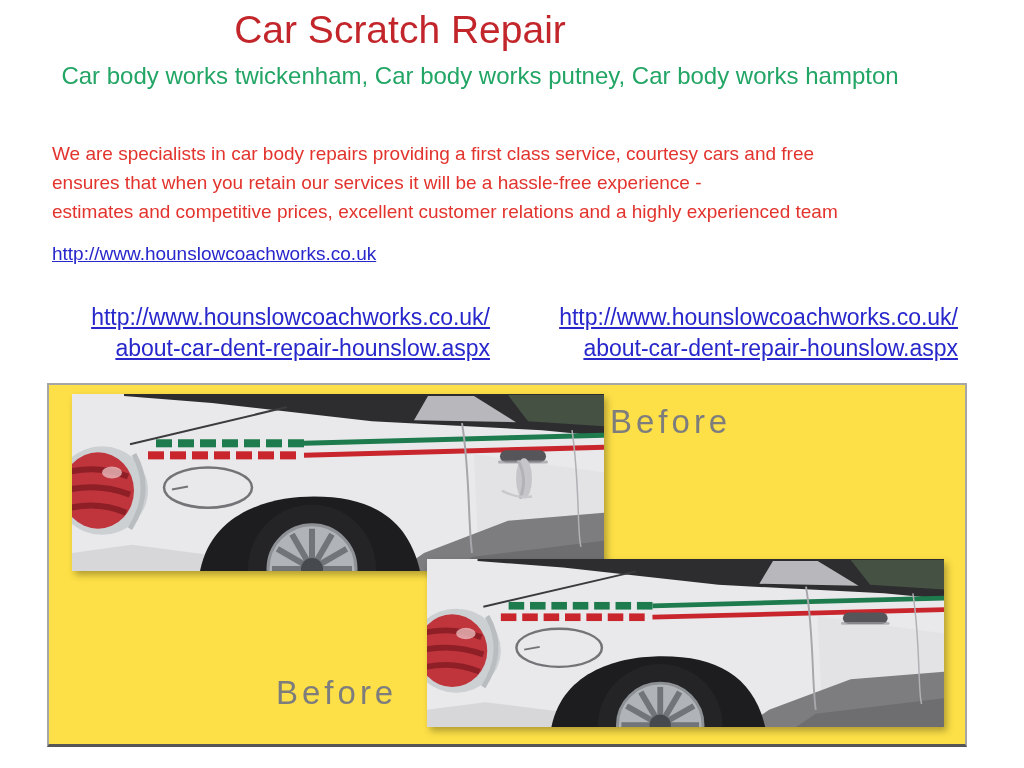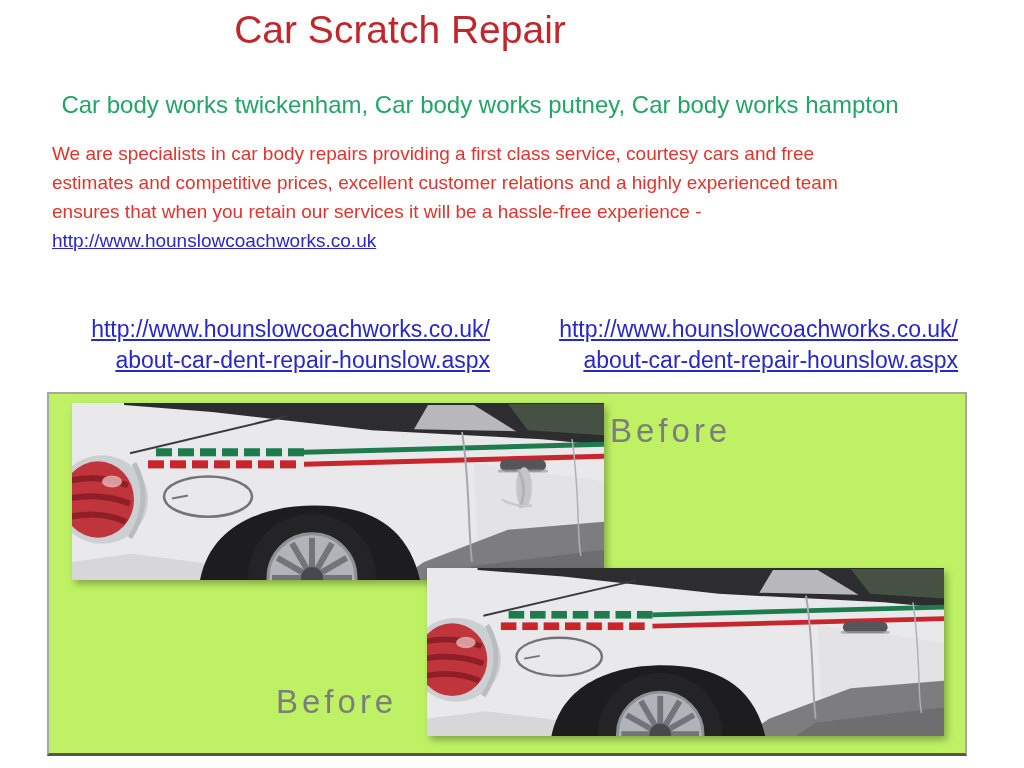--- a/index.html
+++ b/index.html
@@ -6,38 +6,38 @@
   .slide{
     position:relative;width:1024px;height:768px;overflow:hidden;background:#ffffff;
     font-family:Liberation Sans, sans-serif;
     padding-left:24px;
   }
   .title{
     position:absolute;left:0;top:6px;width:800px;text-align:center;
     font-size:39px;line-height:48px;font-weight:400;color:var(--title_red,#c2262b);
   }
   .subtitle{
-    position:absolute;left:0;top:89px;width:960px;text-align:center;
+    position:absolute;left:0;top:60px;width:960px;text-align:center;
     font-size:24px;line-height:32px;color:var(--subtitle_green,#22a565);
   }
   .intro{
     position:absolute;left:52px;top:139px;width:910px;
     font-size:19px;line-height:29px;color:var(--body_red,#e2332d);
   }
   .intro .iline{white-space:nowrap;}
-  a.url{display:block;color:var(--link_blue,#2727cc);text-decoration:underline;cursor:pointer;}
+  a.url{display:block;color:var(--link_blue,#2727cc);text-decoration:underline;cursor:pointer;margin-top:13px;}
   .linkcol{
     position:absolute;top:302px;display:block;text-align:right;
-    font-size:23px;line-height:31px;color:var(--link_blue,#2727cc);text-decoration:underline;cursor:pointer;margin-top:12px;
+    font-size:23px;line-height:31px;color:var(--link_blue,#2727cc);text-decoration:underline;cursor:pointer;
   }
   .linkcol span{display:block;}
   .linkcol.left{left:58px;width:432px;}
   .linkcol.right{left:525px;width:433px;}
   .panel{
-    position:absolute;left:47px;top:392px;width:916px;height:359px;background:#bef264;
+    position:absolute;left:47px;top:383px;width:916px;height:359px;background:#fde047;
     border-top:2px solid #a6a6a6;border-left:2px solid #a6a6a6;border-right:2px solid #a6a6a6;
     border-bottom:3px solid #565656;
   }
   .photo{position:absolute;background:#efeff1;box-shadow:3px 4px 7px rgba(0,0,0,0.30);}
   .photo svg{display:block;width:100%;height:100%;}
   .photo.before{left:23px;top:9px;width:532px;height:177px;}
   .photo.after{left:378px;top:174px;width:517px;height:168px;}
   .plabel{
     position:absolute;color:var(--label_gray,#7d7d7d);font-size:33px;line-height:34px;letter-spacing:4px;
   }
@@ -49,22 +49,22 @@
 <body>
 
 <div class="slide">
 
   <div class="title">Car Scratch Repair</div>
 
   <div class="subtitle">Car body works twickenham, Car body works putney, Car body works hampton</div>
 
   <div class="intro">
     <div class="iline">We are specialists in car body repairs providing a first class service, courtesy cars and free</div>
+    <div class="iline">ensures that when you retain our services it will be a hassle-free experience -</div>
     <div class="iline">estimates and competitive prices, excellent customer relations and a highly experienced team</div>
-    <div class="iline">ensures that when you retain our services it will be a hassle-free experience -</div>
     <a class="url" href="#">http://www.hounslowcoachworks.co.uk</a>
   </div>
 
   <a class="linkcol left" href="#">
     <span>http://www.hounslowcoachworks.co.uk/</span>
     <span>about-car-dent-repair-hounslow.aspx</span>
   </a>
 
   <a class="linkcol right" href="#">
     <span>http://www.hounslowcoachworks.co.uk/</span>

